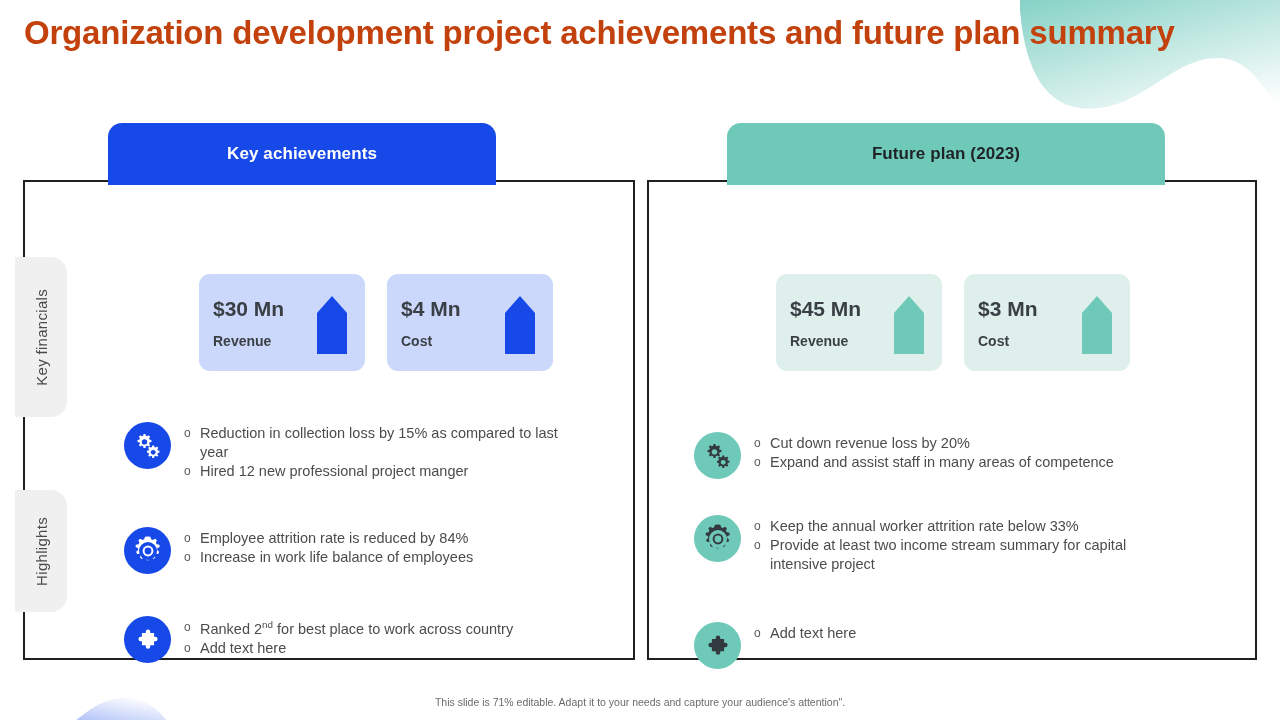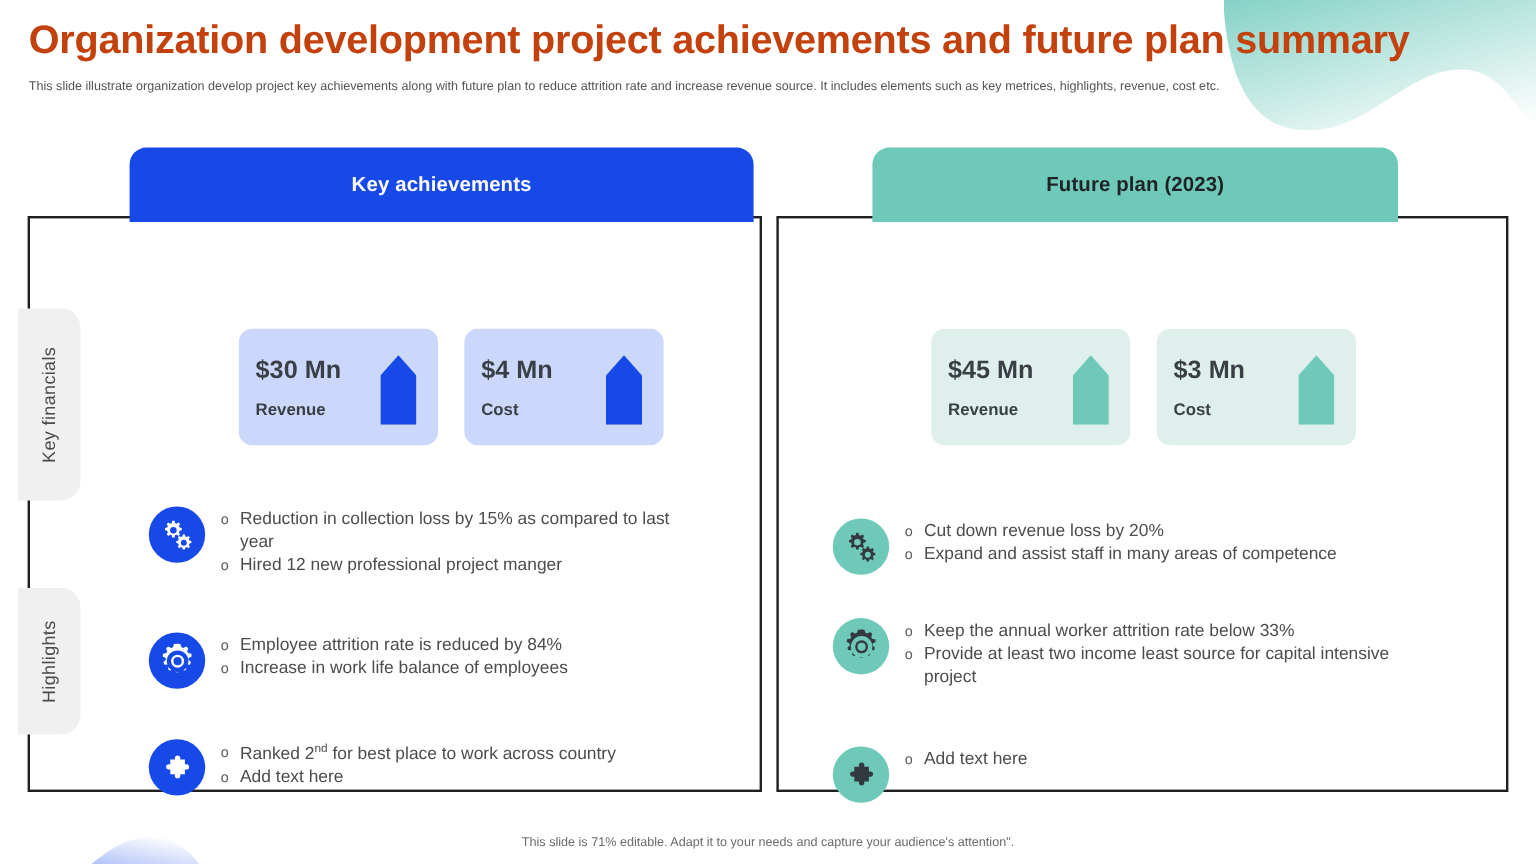--- a/index.html
+++ b/index.html
@@ -55,21 +55,21 @@
     display: flex;
     align-items: center;
     justify-content: center;
     z-index: 3;
   }
   .tab-label {
     font-size: 17px;
     font-weight: bold;
     letter-spacing: 0.1px;
   }
-  .column.left  .tab { left: 85px;  width: 520px; background: #1749e8; }
+  .column.left  .tab { left: 85px;  width: 388px; background: #1749e8; }
   .column.left  .tab-label { color: #ffffff; }
   .column.right .tab { left: 80px;  width: 438px; background: #6ec9b8; }
   .column.right .tab-label { color: #1f2326; }
 
   .panel {
     position: absolute;
     top: 57px;
     left: 0;
     width: 100%;
     height: 480px;
@@ -212,21 +212,20 @@
     <linearGradient id="gbot" x1="0.1" y1="1" x2="0.8" y2="0">
       <stop offset="0%" stop-color="#1749e8"></stop>
       <stop offset="100%" stop-color="#ffffff"></stop>
     </linearGradient>
   </defs>
   <path d="M0,150 L260,150 C245,110 225,78 190,82 C150,87 140,125 100,122 C62,119 48,86 0,95 Z" fill="url(#gbot)"></path>
 </svg>
 
 <div class="header">
   <div class="page-title">Organization development project achievements and future plan summary</div>
-  <div class="page-subtitle">This slide illustrate organization develop project key achievements along with future plan to reduce attrition rate and increase revenue source. It includes elements such as key metrices, highlights, revenue, cost etc.</div>
 </div>
 
 <div class="column left">
 
   <div class="tab">
     <span class="tab-label">Key achievements</span>
   </div>
 
   <div class="panel">
 
@@ -385,21 +384,21 @@
             <circle cx="16" cy="16" r="3.4" fill="#6ec9b8"></circle>
           </svg>
         </div>
         <div class="bullet-list">
           <div class="bullet-item">
             <span class="bullet-marker">o</span>
             <span class="bullet-text">Keep the annual worker attrition rate below 33%</span>
           </div>
           <div class="bullet-item">
             <span class="bullet-marker">o</span>
-            <span class="bullet-text">Provide at least two income least source for capital intensive project</span>
+            <span class="bullet-text">Provide at least two income stream summary for capital intensive project</span>
           </div>
         </div>
       </div>
 
       <div class="bullet-group" style="top:200px;">
         <div class="bullet-icon teal">
           <svg width="30" height="30" viewBox="0 0 32 32" fill="#333a3f">
             <path d="M13.6,4.2 a2.4,2.4 0 0 1 4.8,0 v1.3 h4.1 v4.1 h1.3 a2.4,2.4 0 0 1 0,4.8 h-1.3 v4.1 h-4.1 v1.3 a2.4,2.4 0 0 1 -4.8,0 v-1.3 h-4.1 v-4.1 h-1.3 a2.4,2.4 0 0 1 0,-4.8 h1.3 v-4.1 h4.1 Z" transform="translate(0,3)"></path>
           </svg>
         </div>

